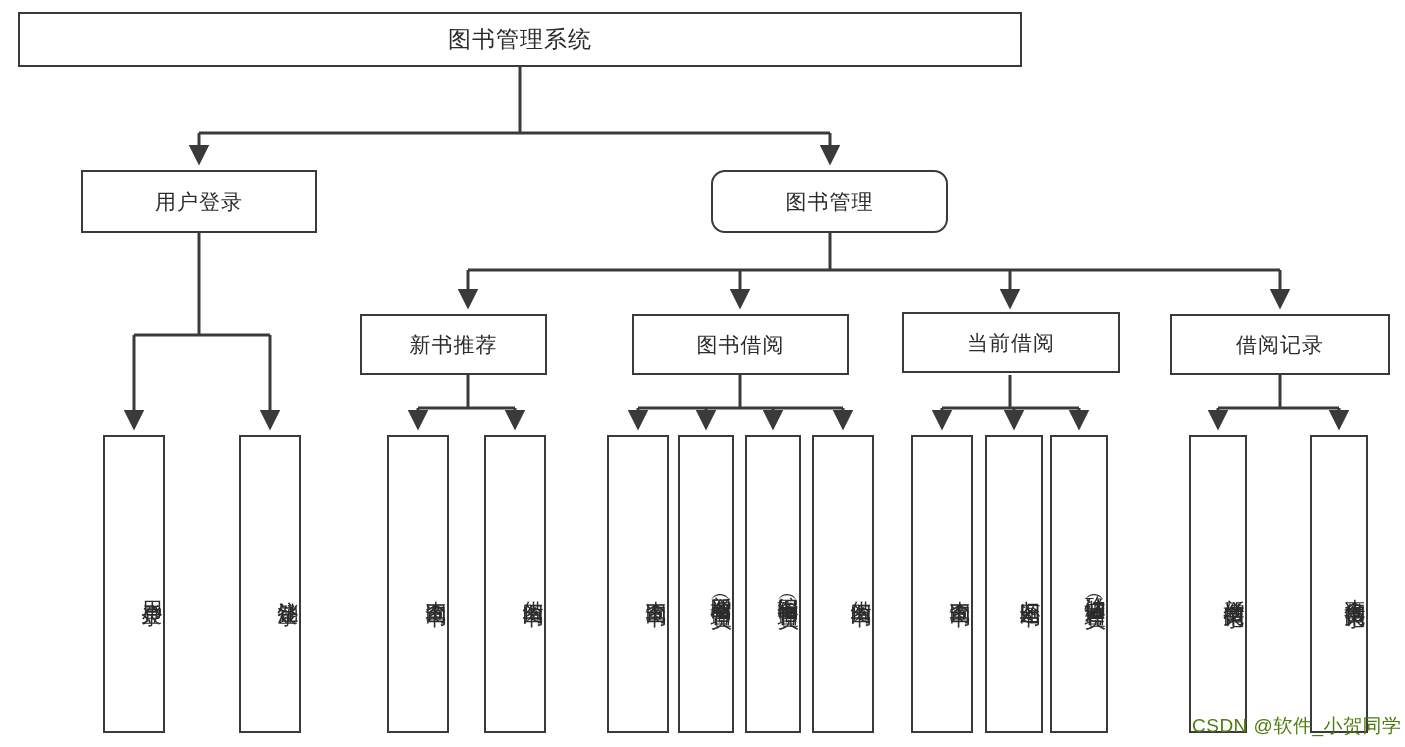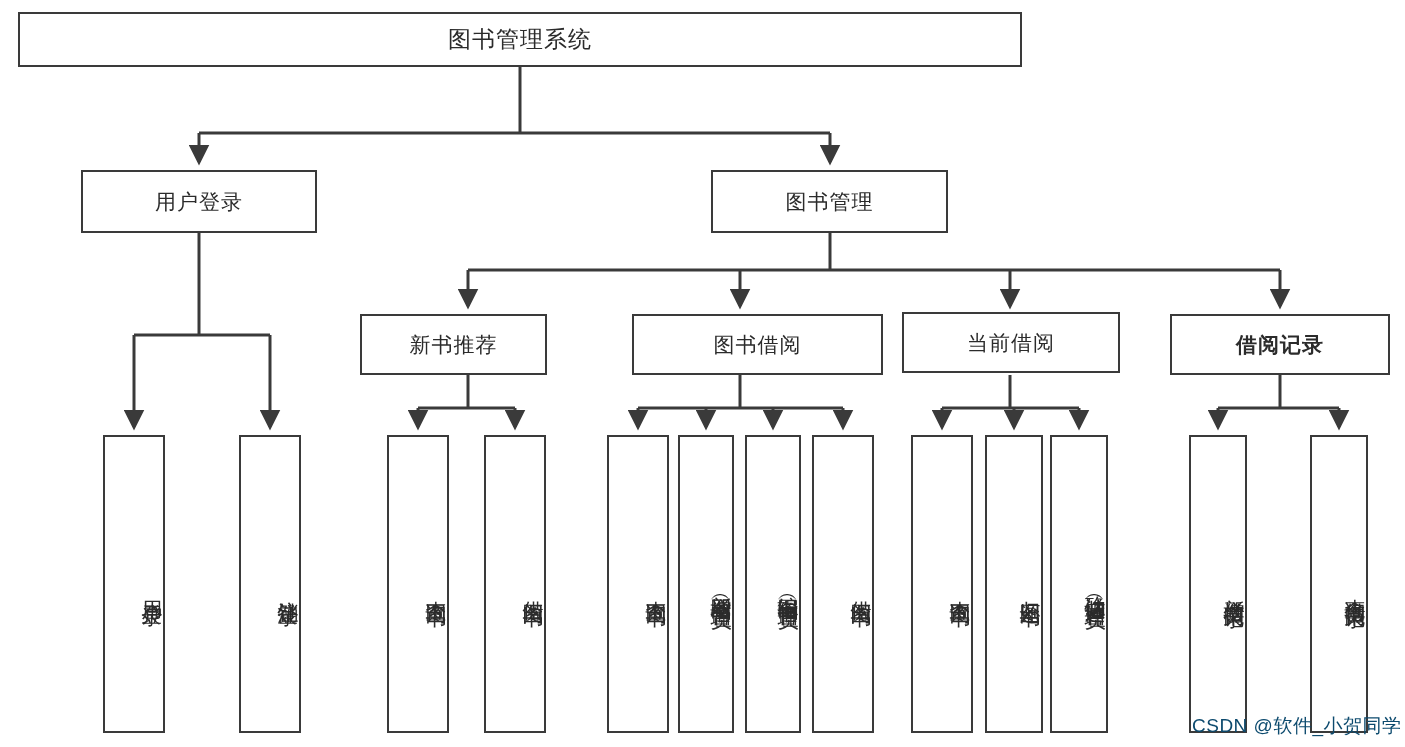--- a/index.html
+++ b/index.html
@@ -50,21 +50,21 @@
   svg.wires {
     position: absolute;
     left: 0;
     top: 0;
     width: 1405px;
     height: 747px;
     pointer-events: none;
   }
   .watermark {
     position: absolute;
-    color: #0c4a6e;
+    color: #4d7c0f;
     font-size: 19px;
     white-space: nowrap;
     letter-spacing: 0.5px;
   }
 </style>
 </head>
 <body>
 
 <div id="canvas">
 
@@ -121,34 +121,34 @@
     </g>
   </svg>
 
   <div class="node horizontal root" style="left:18px; top:12px; width:1004px; height:55px;">
     <span>图书管理系统</span>
   </div>
 
   <div class="node horizontal" style="left:81px; top:170px; width:236px; height:63px;">
     <span>用户登录</span>
   </div>
-  <div class="node horizontal" style="left:711px; top:170px; width:237px; height:63px;">
+  <div class="node horizontal" style="left:711px; top:170px; width:237px; height:63px;border-radius:14px;">
     <span>图书管理</span>
   </div>
 
   <div class="node horizontal" style="left:360px; top:314px; width:187px; height:61px;">
     <span>新书推荐</span>
   </div>
-  <div class="node horizontal" style="left:632px; top:314px; width:251px; height:61px;">
+  <div class="node horizontal" style="left:632px; top:314px; width:217px; height:61px;">
     <span>图书借阅</span>
   </div>
   <div class="node horizontal" style="left:902px; top:312px; width:218px; height:61px;">
     <span>当前借阅</span>
   </div>
-  <div class="node horizontal" style="left:1170px; top:314px; width:220px; height:61px;font-weight:bold;">
+  <div class="node horizontal" style="left:1170px; top:314px; width:220px; height:61px;">
     <span>借阅记录</span>
   </div>
 
   <div class="node vertical" style="left:103px; top:435px; width:62px; height:298px;">
     <span class="vtext">用户登录</span>
   </div>
   <div class="node vertical" style="left:239px; top:435px; width:62px; height:298px;">
     <span class="vtext">注销登录</span>
   </div>
 

